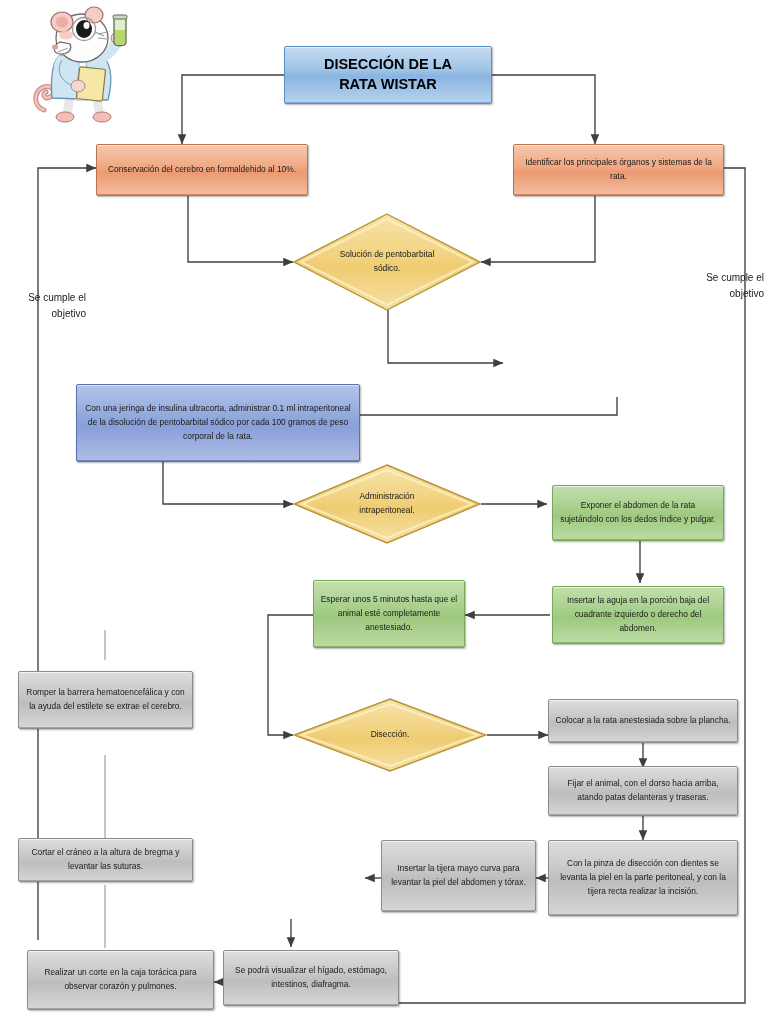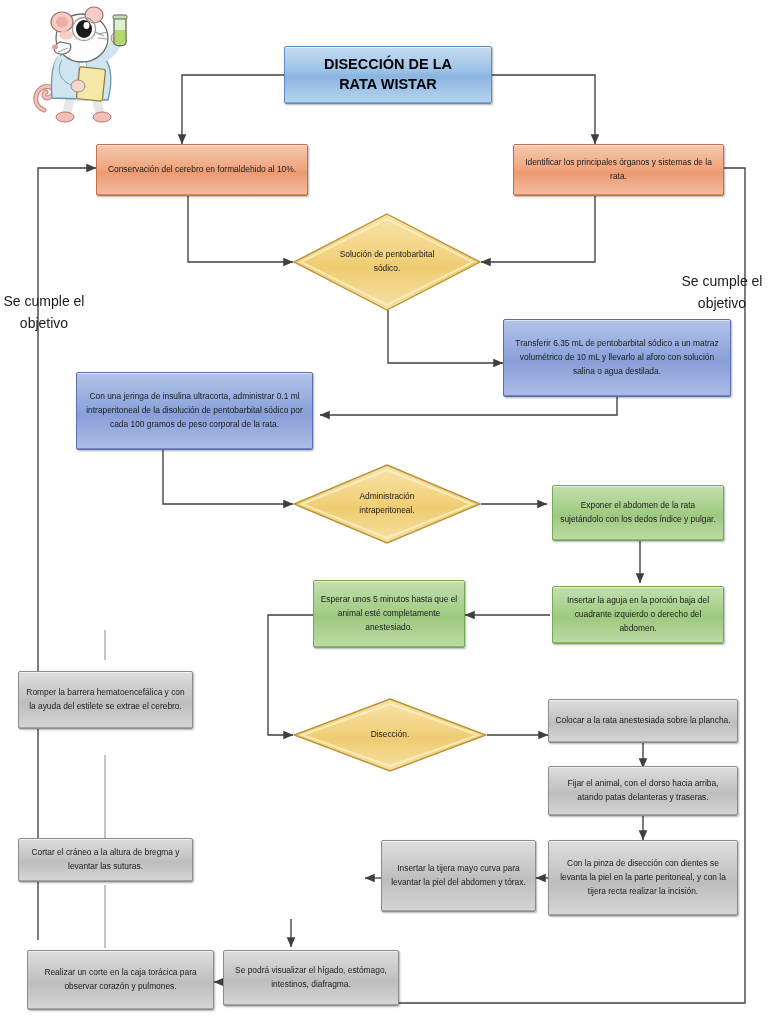--- a/index.html
+++ b/index.html
@@ -81,24 +81,24 @@
     height: 100%;
     z-index: 0;
   }
   .diamond .dtext {
     position: relative;
     z-index: 1;
     width: 62%;
   }
   .side-label {
     position: absolute;
-    font-size: 14px;
+    font-size: 10px;
     line-height: 1.6;
     color: #1a1a1a;
-    text-align: center;
+    text-align: right;
     z-index: 3;
   }
   #rat {
     position: absolute;
     left: 22px;
     top: 2px;
     width: 120px;
     height: 125px;
     z-index: 4;
   }
@@ -237,25 +237,22 @@
           <stop offset="55%" stop-color="#efcc71"></stop>
           <stop offset="100%" stop-color="#f6e1a4"></stop>
         </linearGradient>
       </defs>
       <polygon points="94,1 187,49 94,97 1,49" fill="url(#gy1)" stroke="#b79234" stroke-width="1.4"></polygon>
       <polygon points="94,6 180,49 94,92 8,49" fill="none" stroke="#fdf3cf" stroke-width="2" opacity="0.75"></polygon>
     </svg>
     <span class="dtext">Solución de pentobarbital sódico.</span>
   </div>
 
-  <div class="node rect rect-blue" style="left:503px; top:319px; width:228px; height:78px;">
-    <span>Transferir 6.35 mL de pentobarbital sódico a un matraz volumétrico de 10 mL y llevarlo al aforo con solución salina o agua destilada.</span>
-  </div>
-
-  <div class="node rect rect-blue" style="left:76px; top:372px; width:237px; height:78px;">
+
+  <div class="node rect rect-blue" style="left:76px; top:384px; width:284px; height:78px;">
     <span>Con una jeringa de insulina ultracorta, administrar 0.1 ml intraperitoneal de la disolución de pentobarbital sódico por cada 100 gramos de peso corporal de la rata.</span>
   </div>
 
   <div class="node diamond" style="left:293px; top:464px; width:188px; height:80px;">
     <svg class="dshape" viewBox="0 0 188 80" preserveAspectRatio="none" xmlns="http://www.w3.org/2000/svg">
       <polygon points="94,1 187,40 94,79 1,40" fill="url(#gy1)" stroke="#b79234" stroke-width="1.4"></polygon>
       <polygon points="94,6 179,40 94,74 9,40" fill="none" stroke="#fdf3cf" stroke-width="2" opacity="0.75"></polygon>
     </svg>
     <span class="dtext">Administración intraperitoneal.</span>
   </div>

